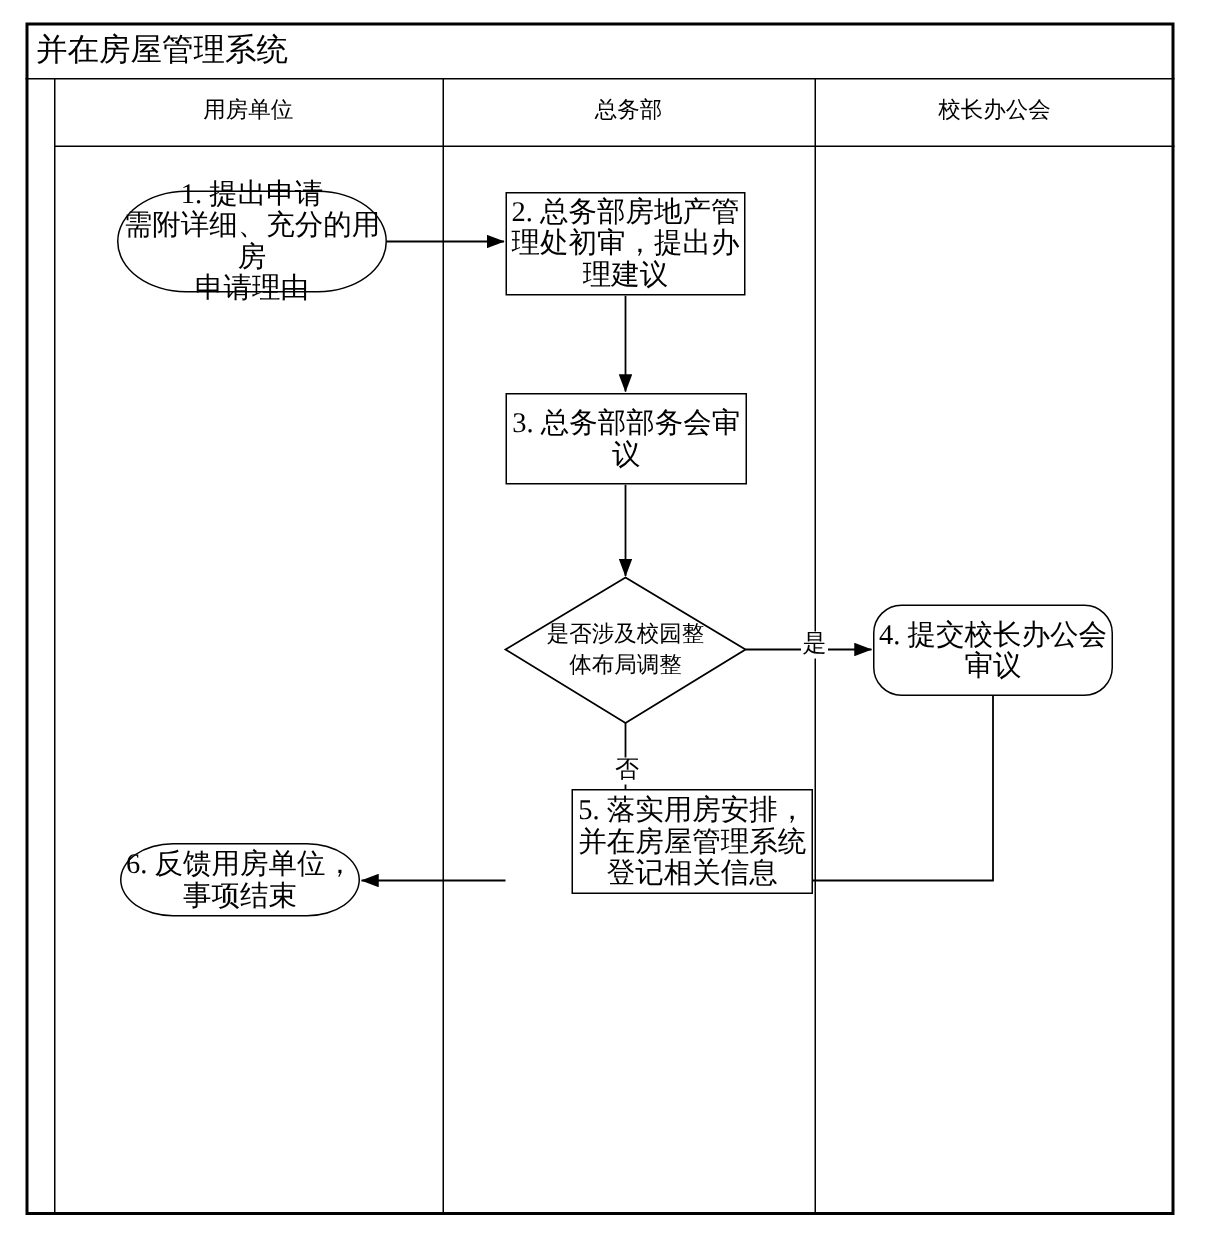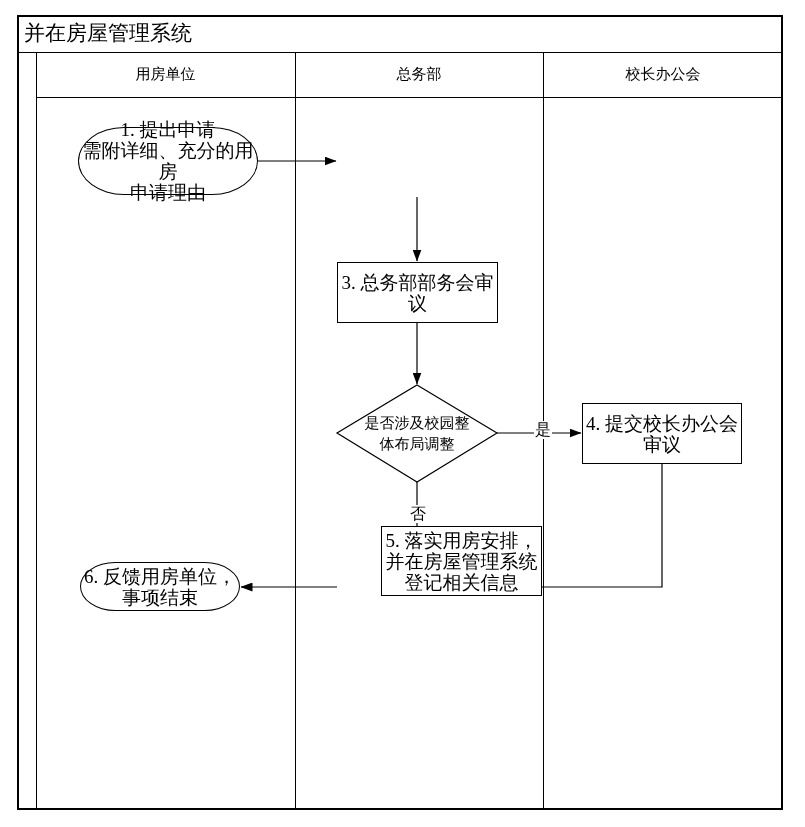--- a/index.html
+++ b/index.html
@@ -116,28 +116,31 @@
 
     <line x1="337" y1="587" x2="241" y2="587" stroke="#000" stroke-width="1.2" marker-end="url(#arrow)"></line>
 
     <polygon points="417,385 497,433 417,482 337,433" fill="#ffffff" stroke="#000" stroke-width="1.2"></polygon>
   </svg>
 
   <div class="node terminator1" style="left:78px; top:127px; width:180px; height:68px;">1. 提出申请
 需附详细、充分的用房
 申请理由</div>
 
+  <div class="node" style="left:337px; top:128px; width:160px; height:69px;">2. 总务部房地产管
+理处初审，提出办
+理建议</div>
 
   <div class="node" style="left:337px; top:262px; width:161px; height:61px;">3. 总务部部务会审
 议</div>
 
   <div class="diamond-text" style="left:337px; top:387px; width:160px; height:93px;">是否涉及校园整
 体布局调整</div>
 
-  <div class="node" style="left:582px; top:403px; width:160px; height:61px;">4. 提交校长办公会
+  <div class="node" style="left:582px; top:403px; width:160px; height:61px;border-radius:19px;">4. 提交校长办公会
 审议</div>
 
   <div class="node" style="left:337px; top:526px; width:161px; height:70px;margin-left:44px;">5. 落实用房安排，
 并在房屋管理系统
 登记相关信息</div>
 
   <div class="node terminator2" style="left:80px; top:562px; width:160px; height:49px;">6. 反馈用房单位，
 事项结束</div>
 
   <div class="edge-label" style="left:534px; top:421px;">是</div>

